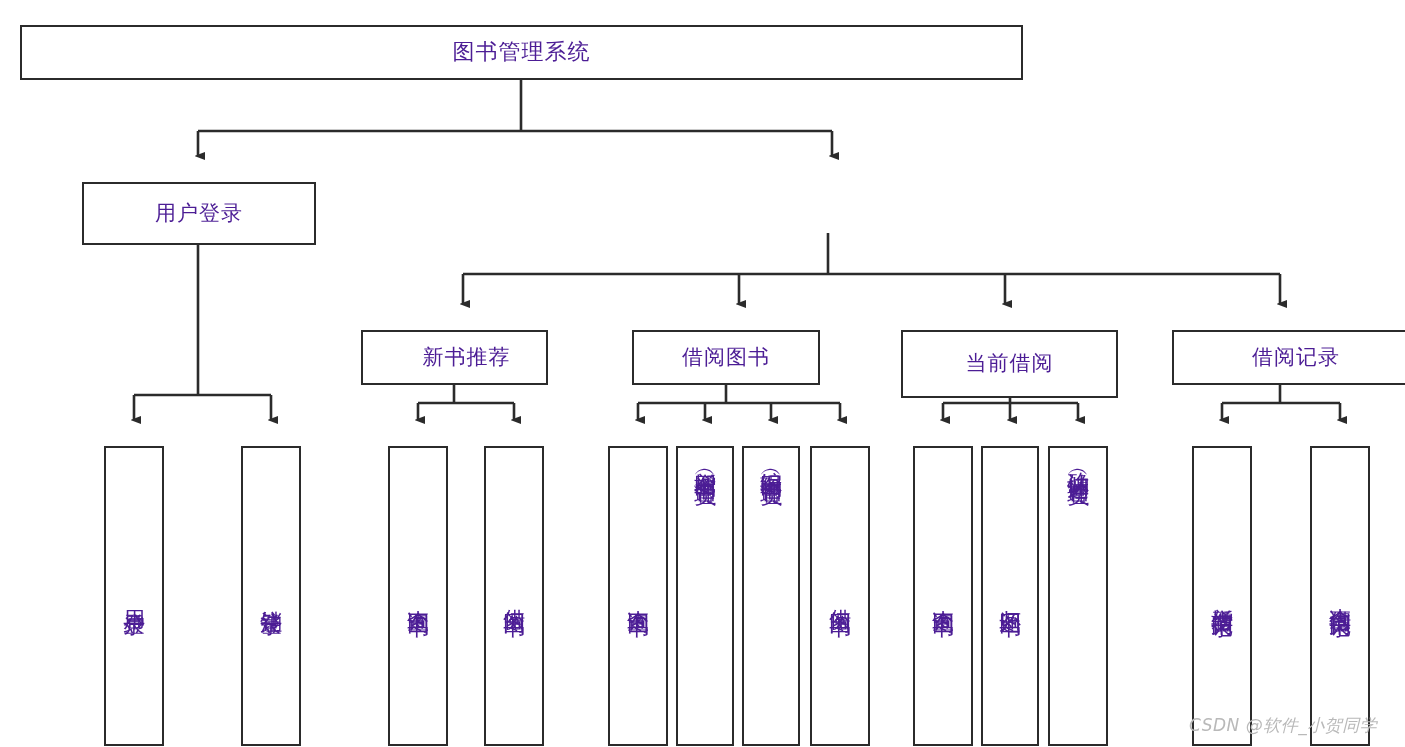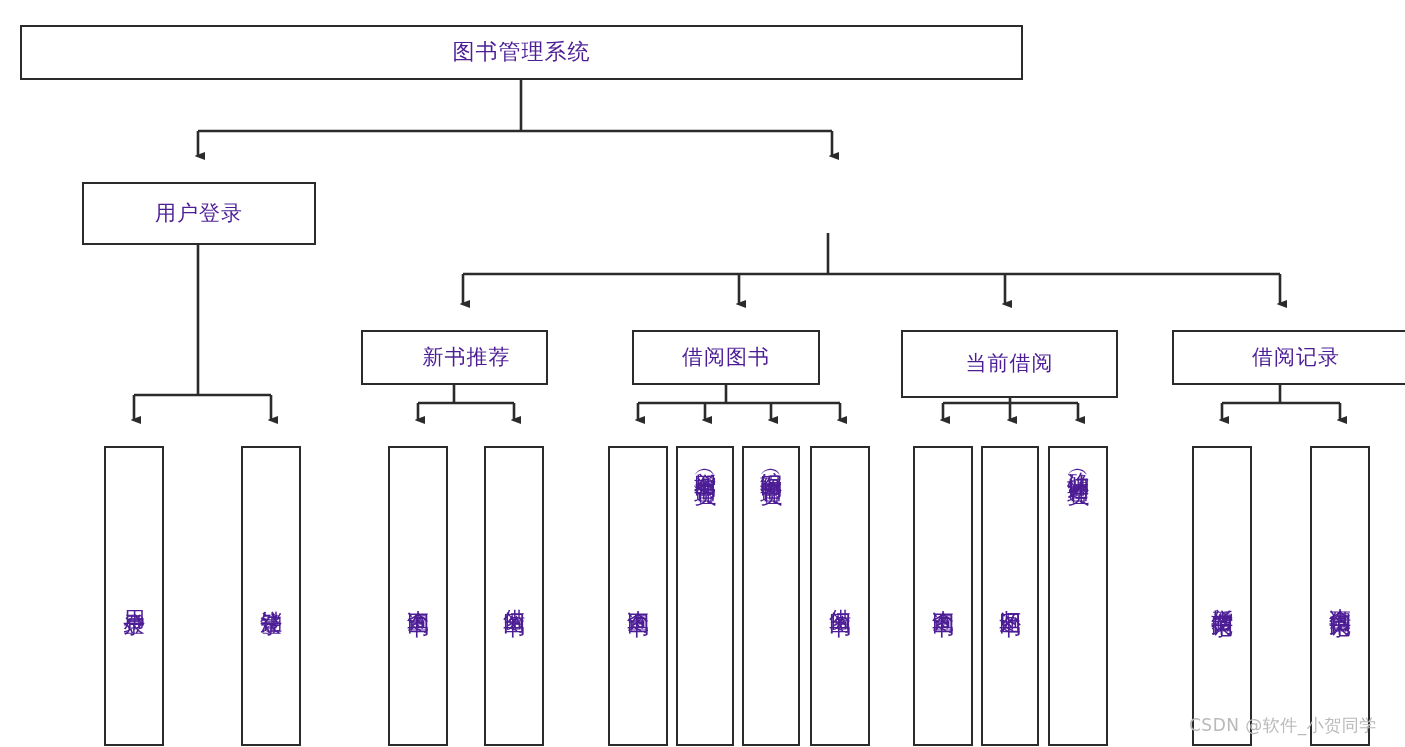--- a/index.html
+++ b/index.html
@@ -67,20 +67,21 @@
     pointer-events: none;
   }
   .watermark {
     position: absolute;
     left: 1189px;
     top: 714px;
     font-size: 17px;
     color: #b9b9b9;
     white-space: nowrap;
     letter-spacing: 0.5px;
+    font-style: italic;
   }
 </style>
 </head>
 <body>
 
 <div id="canvas">
 
   <svg class="wires" viewBox="0 0 1405 747" xmlns="http://www.w3.org/2000/svg">
     <defs>
       <marker id="arrow" markerWidth="10" markerHeight="10" refX="4" refY="7" orient="auto" markerUnits="userSpaceOnUse">

